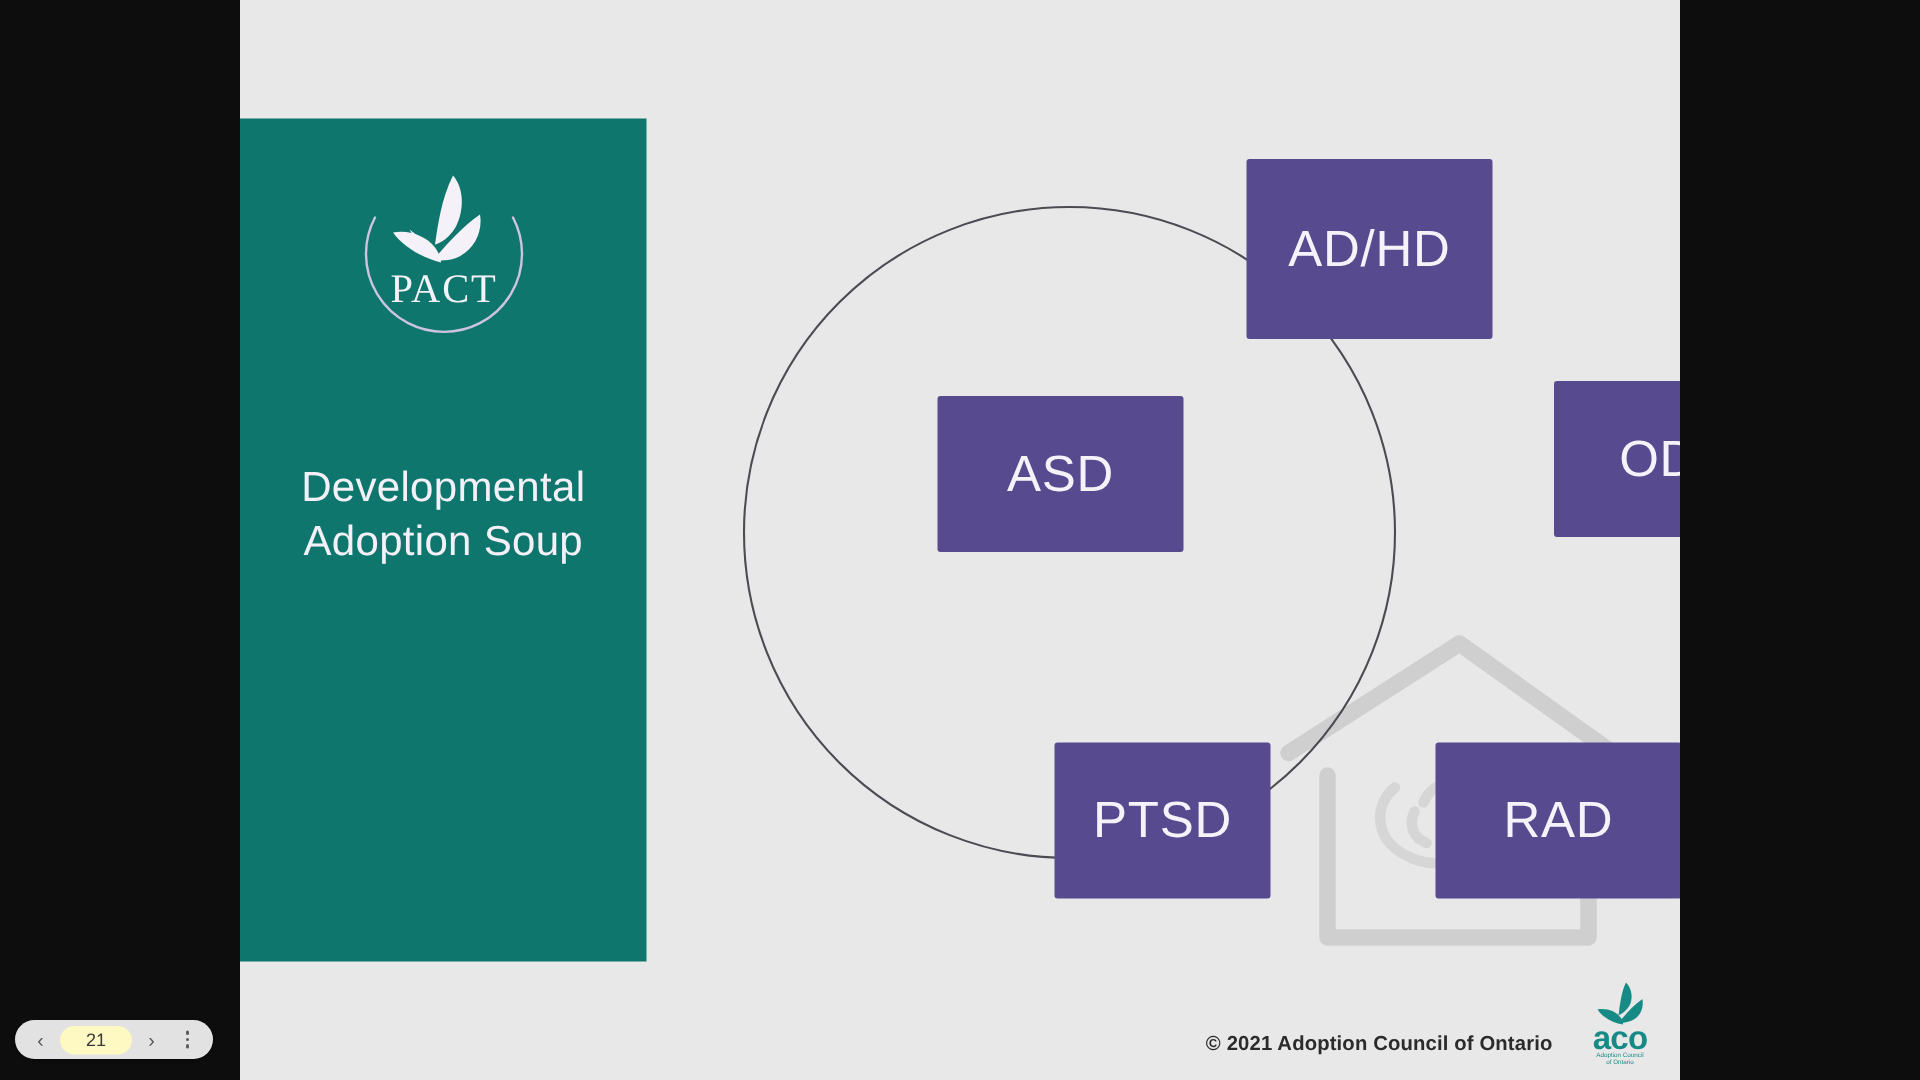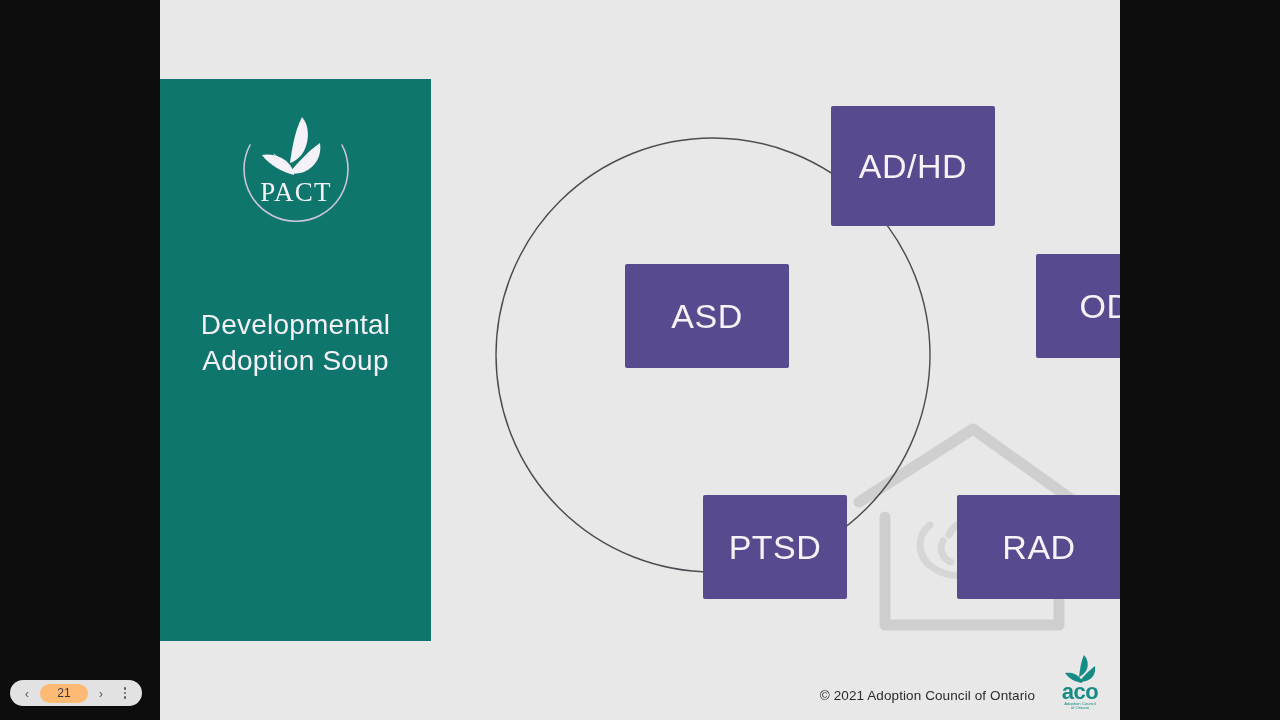--- a/index.html
+++ b/index.html
@@ -107,20 +107,21 @@
 
   
   #footer-copyright {
     position: absolute;
     right: 85px;
     bottom: 17px;
     font-size: 13.5px;
     color: #2b2b2b;
     letter-spacing: 0.1px;
     white-space: nowrap;
+    font-weight: bold;
   }
 
   #aco-logo {
     position: absolute;
     right: 10px;
     bottom: 10px;
     width: 60px;
     height: 58px;
   }
 
@@ -146,21 +147,21 @@
     justify-content: center;
     color: #5b5b5b;
     font-size: 13px;
     cursor: pointer;
     border-radius: 11px;
     user-select: none;
   }
   #nav-page {
     min-width: 38px;
     height: 19px;
-    background: #fdba74;
+    background: #fef9c3;
     border-radius: 10px;
     display: flex;
     align-items: center;
     justify-content: center;
     font-size: 12px;
     color: #3a3a3a;
     cursor: text;
     padding: 0 5px;
   }
   .dots-icon {

